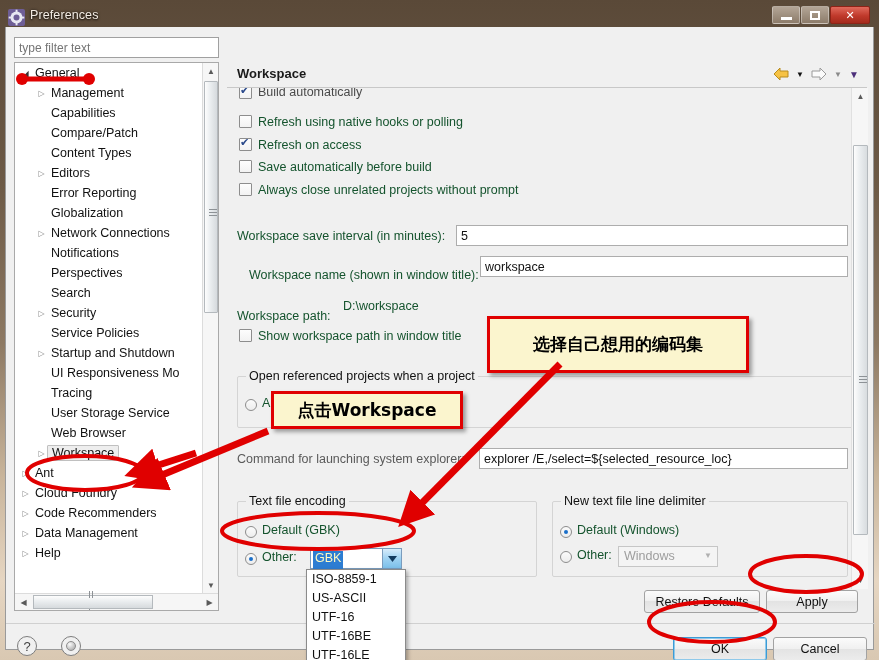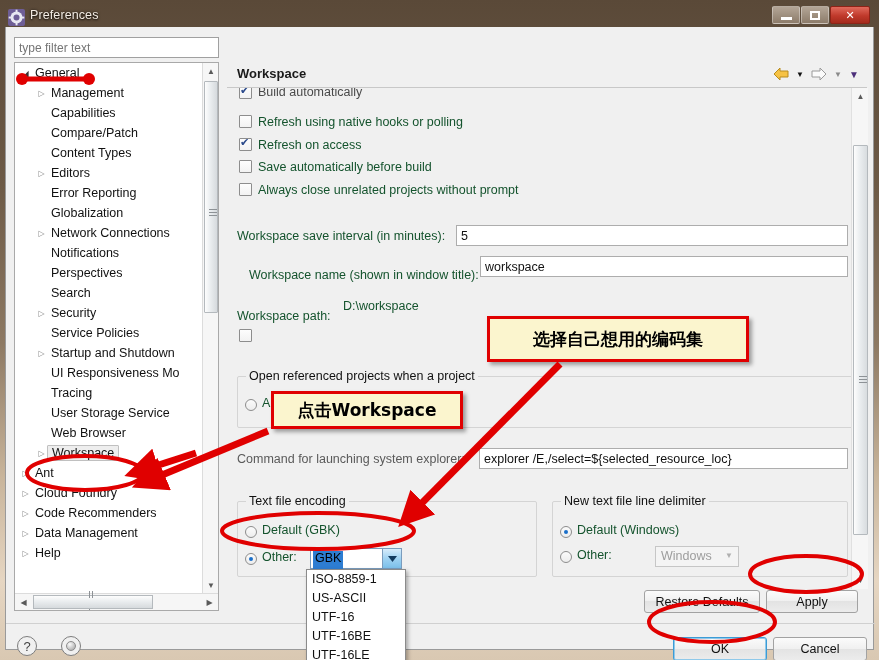--- a/index.html
+++ b/index.html
@@ -193,40 +193,40 @@
     padding: 0 3px; white-space: nowrap;
   }
 
   
   #enc-combo {
     position: absolute; left: 304px; top: 521px; width: 92px; height: 21px;
     border: 1px solid #7a9cbd; background: #fff;
   }
   #enc-combo-val {
     position: absolute; left: 2px; top: 2px; height: 24px;
-    background: #2d7dd2; color: #000000; font-size: 12.5px; padding: 0 2px;
+    background: #2d7dd2; color: #fef9c3; font-size: 12.5px; padding: 0 2px;
   }
   #enc-combo-btn {
     position: absolute; right: 0; top: 0; width: 19px; height: 19px;
     background: linear-gradient(to bottom,#d7ecfb,#9fd2f2 50%,#7cc0ea);
     border-left: 1px solid #7a9cbd;
     display:flex;align-items:center;justify-content:center;
   }
   #enc-dropdown {
     position: absolute; left: 300px; top: 542px; width: 100px;
     background: #fff; border: 1px solid #8b8b8b;
     box-shadow: 2px 2px 4px rgba(0,0,0,0.3);
     z-index: 40;
   }
   .dd-item { height: 19px; line-height: 19px; padding-left: 5px;
     font-size: 12.5px; color: #111; }
 
   #delim-combo {
-    position: absolute; left: 612px; top: 519px; width: 84px; height: 21px;
-    border: 1px solid #c6c6c6; background: #f4f4f4; margin-left: 37px;
+    position: absolute; left: 612px; top: 519px; width: 100px; height: 21px;
+    border: 1px solid #c6c6c6; background: #f4f4f4;
   }
   #delim-combo-val { position:absolute; left:5px; top:2px; font-size:12.5px; color:#9d9d9d;}
   #delim-combo-caret { position:absolute; right:5px; top:4px; font-size:8px; color:#b0b0b0;}
 
   
   #content-vscroll {
     position: absolute; left: 845px; top: 61px; width: 17px; height: 501px;
     background: #f6f6f6; border-left:1px solid #e0e0e0;
   }
   #content-vthumb {
@@ -259,21 +259,21 @@
 
   
   .anno-note {
     position: absolute; background: #fbf5ce; border: 3px solid #e00000;
     box-shadow: 3px 3px 4px rgba(0,0,0,0.35);
     display:flex;align-items:center;justify-content:center;
     font-family: "DejaVu Sans", sans-serif;
     font-weight: bold; color: #000;
     z-index: 50;
   }
-  #note-encoding { left: 487px; top: 316px; width: 262px; height: 46px; font-size: 17px; }
+  #note-encoding { left: 487px; top: 316px; width: 262px; height: 57px; font-size: 17px; }
   #note-workspace { left: 271px; top: 391px; width: 192px; height: 38px; font-size: 17px; }
 
   svg.anno { position:absolute; left:0; top:0; width:879px; height:660px; pointer-events:none; z-index: 55;}
   #anno-under { z-index: 45; }
 </style>
 </head>
 <body>
 
 <div id="window">
 
@@ -479,20 +479,21 @@
       <div class="ctext" style="left:10px; top:141px;">Workspace save interval (in minutes):</div>
       <input class="tinput" style="left: 229px; top: 137px; width: 392px; height: 21px;" value="5">
 
       <div class="ctext" style="left:10px; top:180px;margin-left:12px;">Workspace name (shown in window title):</div>
       <input class="tinput" style="left: 253px; top: 168px; width: 368px; height: 21px;" value="workspace">
 
       <div class="ctext" style="left:10px; top:221px;">Workspace path:</div>
       <div class="ctext" style="left:116px; top:211px;">D:\workspace</div>
 
       <div class="cbox" style="left:12px; top:241px;"></div>
+      <div class="ctext" style="left:31px; top:241px;">Show workspace path in window title</div>
 
       <div class="groupbox" style="left:10px; top:288px; width:621px; height:52px;"></div>
       <div class="grouplabel" style="left:19px; top:281px;">Open referenced projects when a project</div>
 
       <div class="radio" style="left:18px; top:311px;"></div>
       <div class="ctext" style="left:35px; top:308px;">Always</div>
       <div class="radio" style="left:90px; top:311px;"></div>
       <div class="ctext" style="left:107px; top:308px;">Never</div>
       <div class="radio on" style="left:162px; top:311px;"></div>
       <div class="ctext" style="left:179px; top:308px;">Prompt</div>

